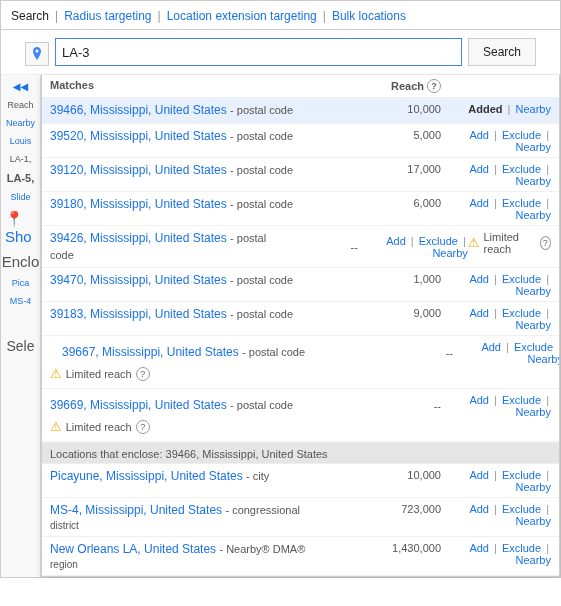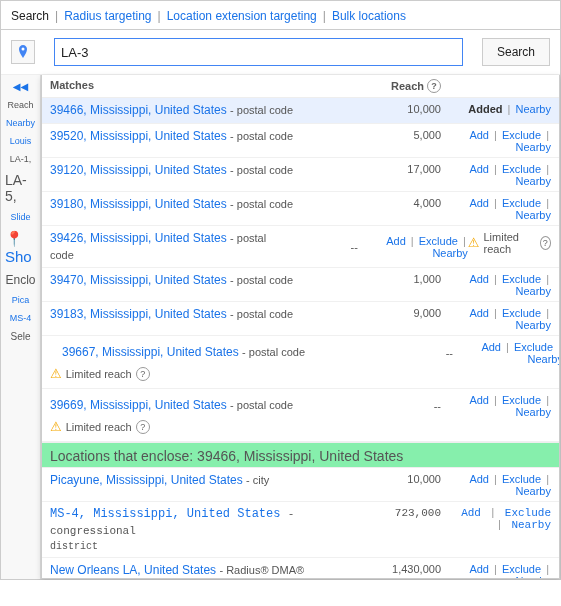--- a/index.html
+++ b/index.html
@@ -31,23 +31,23 @@
     }
     .top-nav .nav-item.active {
       color: #222;
       cursor: default;
       text-decoration: none;
     }
 
     
     .search-row {
       display: flex;
-      align-items: center;
-      padding: 8px 10px;
-      gap: 19px;
+      align-items: flex-end;
+      padding: 8px 24px;
+      gap: 6px;
       border-bottom: 1px solid #eee;
     }
     .map-icon {
       width: 24px;
       height: 24px;
       display: flex;
       align-items: center;
       justify-content: center;
       border: 1px solid #ccc;
       background: #f8f8f8;
@@ -199,24 +199,24 @@
       width: 14px;
       height: 14px;
       border: 1px solid #999;
       border-radius: 50%;
       font-size: 9px;
       color: #666;
       cursor: pointer;
     }
 
     .enclose-label {
-      font-size: 14px;
+      font-size: 11px;
       color: #555;
       padding: 5px 8px 3px 8px;
-      background: #86efac;
+      background: #e5e5e5;
       border-bottom: 1px solid #eee;
       border-top: 1px solid #eee;
     }
 
     
     .left-panel {
       display: flex;
     }
     .left-sidebar {
       width: 40px;
@@ -306,39 +306,39 @@
       <div class="sidebar-item">
         <span style="font-size:9px;color:#1a73e8;">Nearby</span>
       </div>
       <div class="sidebar-item">
         <span style="font-size:9px;color:#1a73e8;">Louis</span>
       </div>
       <div class="sidebar-item">
         <span style="font-size:9px;color:#555;">LA-1,</span>
       </div>
       <div class="sidebar-item">
-        <span style="font-size:14px;color:#555;">LA-5,</span>
+        <span style="font-size:11px;color:#555;font-weight:bold;">LA-5,</span>
       </div>
       <div class="sidebar-item">
         <span style="font-size:9px;color:#1a73e8;">Slide</span>
       </div>
       <div class="sidebar-item">
         <span style="font-size:15px;color:#1a73e8;">📍Sho</span>
       </div>
       <div class="sidebar-item">
-        <span style="font-size:12px;color:#555;">Enclo</span>
+        <span style="font-size:15px;color:#555;">Enclo</span>
       </div>
       <div class="sidebar-item">
         <span style="font-size:9px;color:#1a73e8;">Pica</span>
       </div>
       <div class="sidebar-item">
         <span style="font-size:9px;color:#1a73e8;">MS-4</span>
       </div>
       <div class="sidebar-item">
-        <span style="font-size:10px;color:#555;">Sele</span>
+        <span style="font-size:14px;color:#555;margin-top:24px;">Sele</span>
       </div>
     </div>
 
     <div class="main-content">
       <div class="dropdown">
 
         <div class="col-header">
           <div class="col-matches">Matches</div>
           <div class="col-reach">
             <span>Reach</span>
@@ -390,21 +390,21 @@
               <span class="act-sep"> | </span>
               <a class="act-link">Nearby</a>
             </div>
           </div>
 
           <div class="result-row">
             <div class="result-name">
               <a class="result-link">39180, Mississippi, United States</a>
               <span class="result-type"> - postal code</span>
             </div>
-            <div class="result-reach">4,000</div>
+            <div class="result-reach">6,000</div>
             <div class="result-actions">
               <a class="act-link">Add</a>
               <span class="act-sep"> | </span>
               <a class="act-link">Exclude</a>
               <span class="act-sep"> | </span>
               <a class="act-link">Nearby</a>
             </div>
           </div>
 
           <div class="result-row" style="flex-direction:row; align-items:flex-start;justify-content:space-between;">
@@ -513,21 +513,21 @@
             <div class="result-reach">10,000</div>
             <div class="result-actions">
               <a class="act-link">Add</a>
               <span class="act-sep"> | </span>
               <a class="act-link">Exclude</a>
               <span class="act-sep"> | </span>
               <a class="act-link">Nearby</a>
             </div>
           </div>
 
-          <div class="result-row" style="flex-direction:column; align-items:flex-start;font-family:Liberation Mono, monospace;">
+          <div class="result-row" style="flex-direction:column; align-items:flex-start;">
             <div style="display:flex; width:100%; align-items:flex-start;">
               <div class="result-name">
                 <a class="result-link">MS-4, Mississippi, United States</a>
                 <span class="result-type"> - congressional</span>
                 <div class="congressional-note">district</div>
               </div>
               <div class="result-reach">723,000</div>
               <div class="result-actions">
                 <a class="act-link">Add</a>
                 <span class="act-sep"> | </span>
@@ -535,21 +535,21 @@
                 <span class="act-sep"> | </span>
                 <a class="act-link">Nearby</a>
               </div>
             </div>
           </div>
 
           <div class="result-row" style="flex-direction:column; align-items:flex-start;">
             <div style="display:flex; width:100%; align-items:flex-start;">
               <div class="result-name">
                 <a class="result-link">New Orleans LA, United States</a>
-                <span class="result-type"> - Radius® DMA®</span>
+                <span class="result-type"> - Nearby® DMA®</span>
                 <div class="dma-note">region</div>
               </div>
               <div class="result-reach">1,430,000</div>
               <div class="result-actions">
                 <a class="act-link">Add</a>
                 <span class="act-sep"> | </span>
                 <a class="act-link">Exclude</a>
                 <span class="act-sep"> | </span>
                 <a class="act-link">Nearby</a>
               </div>

